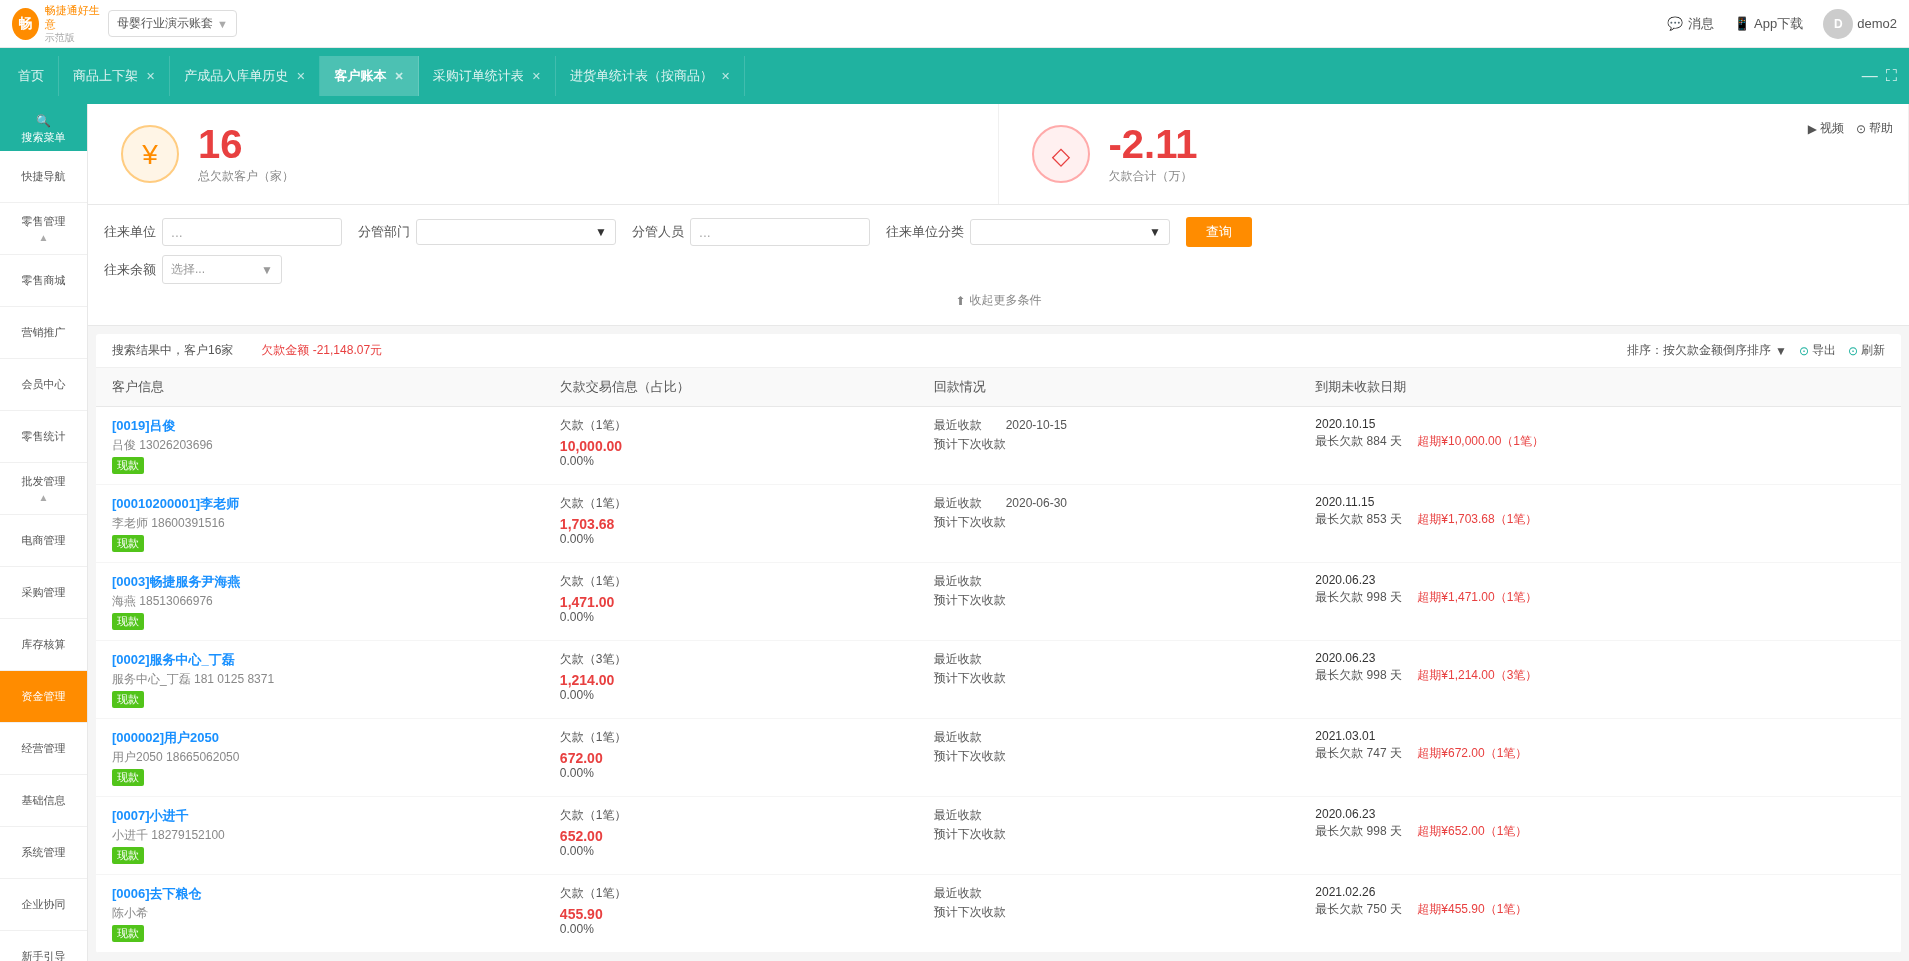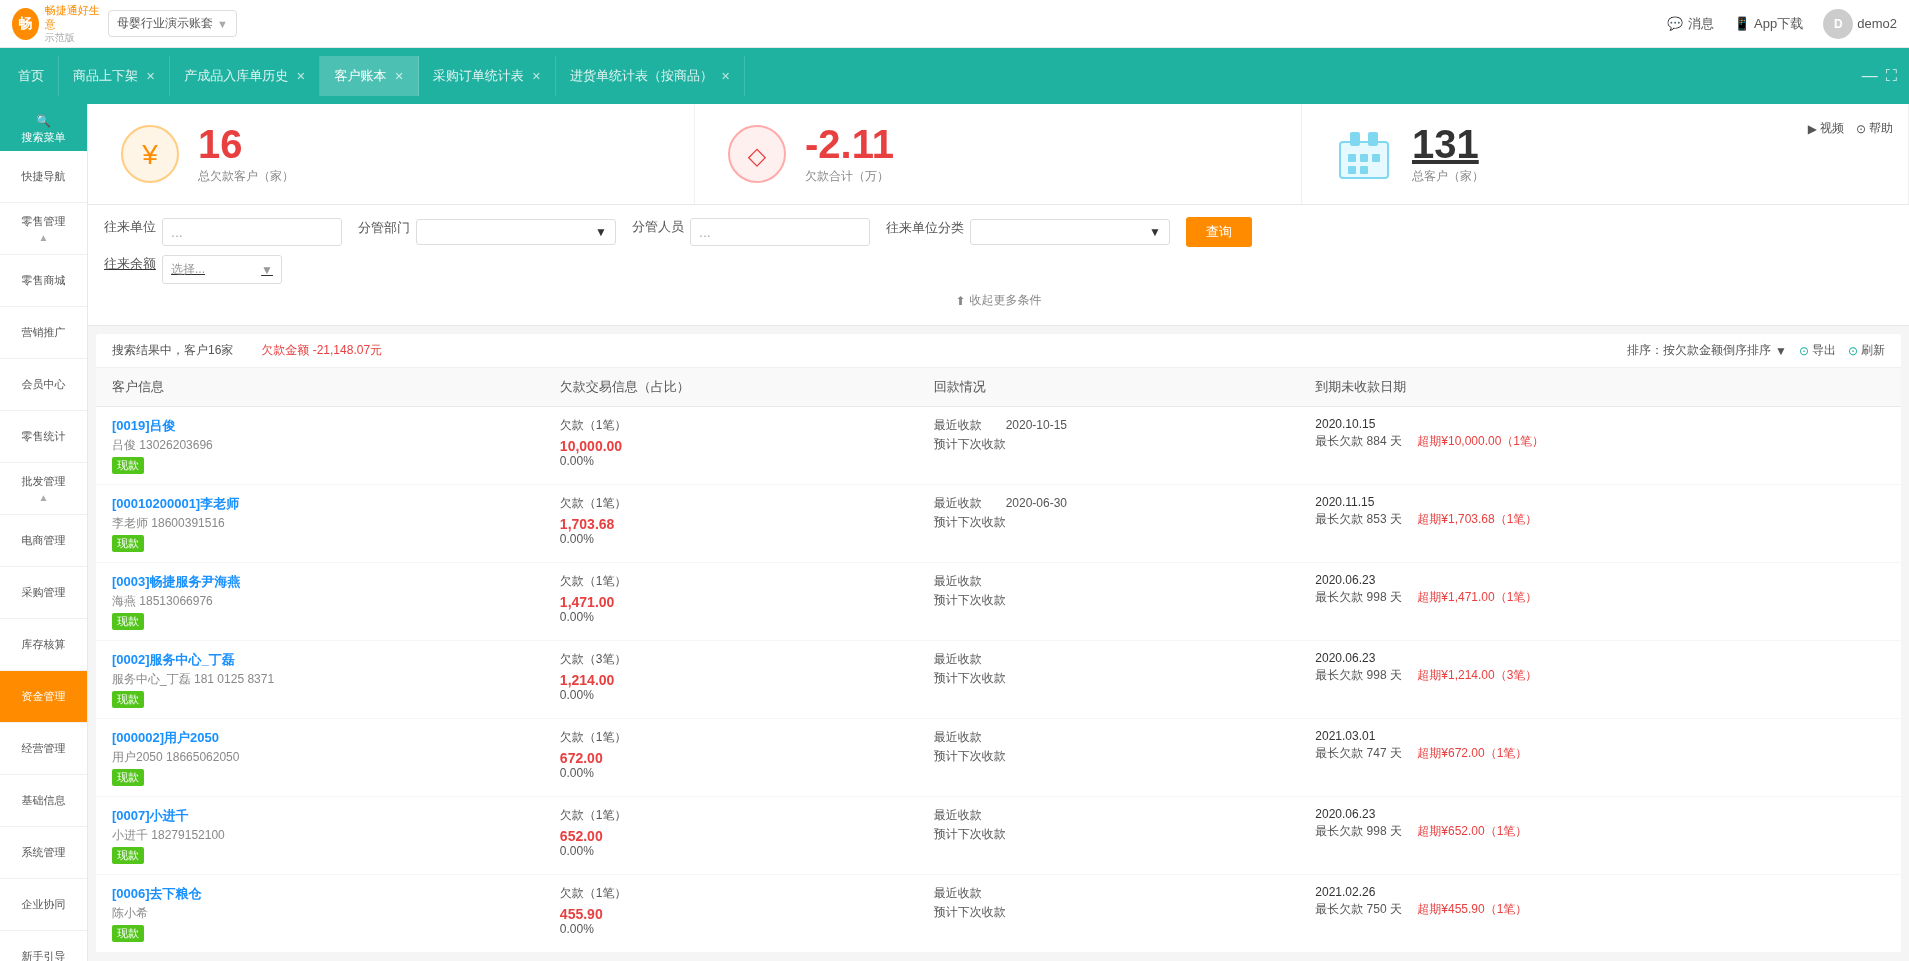--- a/index.html
+++ b/index.html
@@ -14,21 +14,21 @@
     .logo-icon { width: 32px; height: 32px; background: #ff8c00; border-radius: 50%; display: flex; align-items: center; justify-content: center; color: #fff; font-size: 14px; font-weight: bold; }
     .logo-text { font-size: 11px; color: #ff8c00; line-height: 1.3; }
     .company-selector { display: flex; align-items: center; gap: 4px; border: 1px solid #ddd; border-radius: 4px; padding: 4px 8px; font-size: 12px; color: #555; cursor: pointer; margin-left: 8px; }
     .top-bar-right { margin-left: auto; display: flex; align-items: center; gap: 20px; }
     .top-bar-btn { display: flex; align-items: center; gap: 4px; font-size: 13px; color: #555; cursor: pointer; }
     .avatar { width: 30px; height: 30px; border-radius: 50%; background: #ccc; display: flex; align-items: center; justify-content: center; font-size: 11px; color: #fff; overflow: hidden; }
 
     
     .tabs-bar { display: flex; align-items: center; background: #20b2a0; height: 56px; flex-shrink: 0; padding: 0 4px; }
     .tab { display: flex; align-items: center; gap: 6px; padding: 0 14px; height: 40px; font-size: 13px; color: rgba(255,255,255,0.85); cursor: pointer; white-space: nowrap; border-right: 1px solid rgba(255,255,255,0.15); }
-    .tab.active { background: rgba(255,255,255,0.2); color: #fff; font-weight: normal; }
+    .tab.active { background: rgba(255,255,255,0.2); color: #fff; font-weight: bold; }
     .tab .close-icon { font-size: 11px; color: rgba(255,255,255,0.7); cursor: pointer; margin-left: 2px; }
     .tabs-bar-right { margin-left: auto; display: flex; align-items: center; gap: 8px; padding-right: 8px; }
     .tabs-control-btn { color: #fff; font-size: 16px; cursor: pointer; opacity: 0.8; }
 
     
     .main-layout { display: flex; flex: 1; overflow: hidden; }
 
     
     .sidebar { width: 88px; background: #fff; border-right: 1px solid #e8e8e8; display: flex; flex-direction: column; flex-shrink: 0; overflow-y: auto; }
     .sidebar-search { padding: 10px 8px 6px; background: #20b2a0; color: #fff; font-size: 12px; text-align: center; cursor: pointer; }
@@ -49,27 +49,27 @@
     .stat-number { font-size: 40px; font-weight: bold; line-height: 1; }
     .stat-number.red { color: #e84040; }
     .stat-number.dark { color: #333; font-weight: 900; text-decoration: underline; }
     .stat-label { font-size: 12px; color: #888; margin-top: 4px; }
     .stats-top-right { position: absolute; right: 16px; top: 16px; display: flex; gap: 12px; }
     .stats-link { font-size: 12px; color: #555; display: flex; align-items: center; gap: 3px; cursor: pointer; }
 
     
     .filter-area { background: #fff; padding: 12px 16px; border-bottom: 1px solid #e8e8e8; flex-shrink: 0; }
     .filter-row { display: flex; align-items: center; gap: 16px; margin-bottom: 8px; }
-    .filter-item { display: flex; gap: 6px; }
+    .filter-item { display: flex; align-items: center; gap: 6px; }
     .filter-label { font-size: 13px; color: #555; white-space: nowrap; }
     .filter-input { border: 1px solid #ddd; border-radius: 3px; padding: 5px 8px; font-size: 12px; color: #333; min-width: 180px; display: flex; align-items: center; justify-content: space-between; cursor: pointer; background: #fff; }
     .filter-input .dots { color: #aaa; font-size: 14px; }
     .filter-select { border: 1px solid #ddd; border-radius: 3px; padding: 5px 8px; font-size: 12px; color: #333; min-width: 200px; display: flex; align-items: center; justify-content: space-between; cursor: pointer; background: #fff; }
     .btn-search { background: #ff8c00; color: #fff; border: none; border-radius: 3px; padding: 6px 20px; font-size: 13px; cursor: pointer; }
-    .filter-row2 { display: flex; align-items: center; gap: 16px; text-decoration: underline; }
+    .filter-row2 { display: flex; align-items: center; gap: 16px; }
     .filter-balance-select { border: 1px solid #ddd; border-radius: 3px; padding: 5px 8px; font-size: 12px; color: #999; min-width: 120px; display: flex; align-items: center; justify-content: space-between; cursor: pointer; background: #fff; }
     .collapse-bar { text-align: center; padding: 4px; font-size: 12px; color: #888; cursor: pointer; display: flex; align-items: center; justify-content: center; gap: 4px; margin-top: 4px; }
 
     
     .table-area { flex: 1; overflow: hidden; display: flex; flex-direction: column; background: #fff; margin: 8px; border-radius: 3px; }
     .table-toolbar { display: flex; align-items: center; justify-content: space-between; padding: 8px 16px; border-bottom: 1px solid #f0f0f0; font-size: 12px; color: #555; flex-shrink: 0; }
     .table-toolbar-left { display: flex; align-items: center; gap: 4px; }
     .table-toolbar-right { display: flex; align-items: center; gap: 12px; }
     .sort-btn { display: flex; align-items: center; gap: 4px; cursor: pointer; color: #555; font-size: 12px; }
     .toolbar-action { display: flex; align-items: center; gap: 3px; font-size: 12px; color: #555; cursor: pointer; }
@@ -239,38 +239,20 @@
             <svg viewBox="0 0 64 64" xmlns="http://www.w3.org/2000/svg">
               <circle cx="32" cy="32" r="28" fill="#fff0f0" stroke="#ffaaaa" stroke-width="2"></circle>
               <text x="32" y="42" text-anchor="middle" font-size="24" fill="#e84040">◇</text>
             </svg>
           </div>
           <div class="stat-info">
             <div class="stat-number red">-2.11</div>
             <div class="stat-label">欠款合计（万）</div>
           </div>
         </div>
-        <div class="stat-card">
-          <div class="stat-icon">
-            <svg viewBox="0 0 64 64" xmlns="http://www.w3.org/2000/svg">
-              <rect x="8" y="20" width="48" height="36" rx="3" fill="#e6f9ff" stroke="#80d8f0" stroke-width="2"></rect>
-              <rect x="18" y="10" width="10" height="14" rx="2" fill="#80d8f0"></rect>
-              <rect x="36" y="10" width="10" height="14" rx="2" fill="#80d8f0"></rect>
-              <rect x="16" y="32" width="8" height="8" rx="1" fill="#80d8f0"></rect>
-              <rect x="28" y="32" width="8" height="8" rx="1" fill="#80d8f0"></rect>
-              <rect x="40" y="32" width="8" height="8" rx="1" fill="#80d8f0"></rect>
-              <rect x="16" y="44" width="8" height="8" rx="1" fill="#80d8f0"></rect>
-              <rect x="28" y="44" width="8" height="8" rx="1" fill="#80d8f0"></rect>
-            </svg>
-          </div>
-          <div class="stat-info">
-            <div class="stat-number dark">131</div>
-            <div class="stat-label">总客户（家）</div>
-          </div>
-        </div>
         <div class="stats-top-right">
           <div class="stats-link">
             <span>▶</span>
             <span>视频</span>
           </div>
           <div class="stats-link">
             <span>⊙</span>
             <span>帮助</span>
           </div>
         </div>

